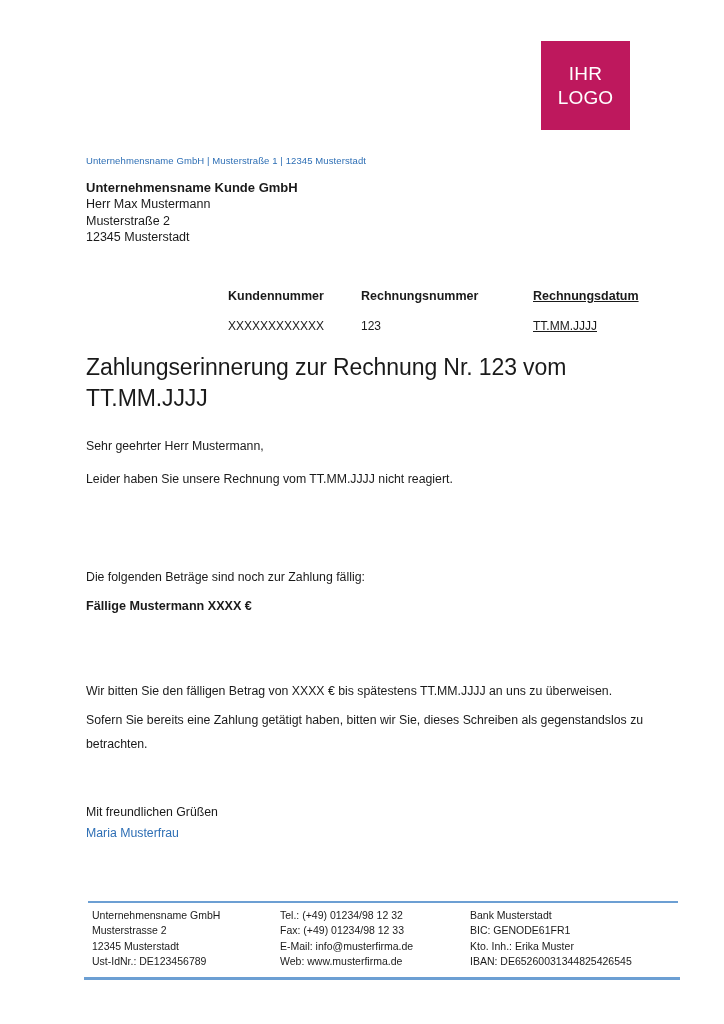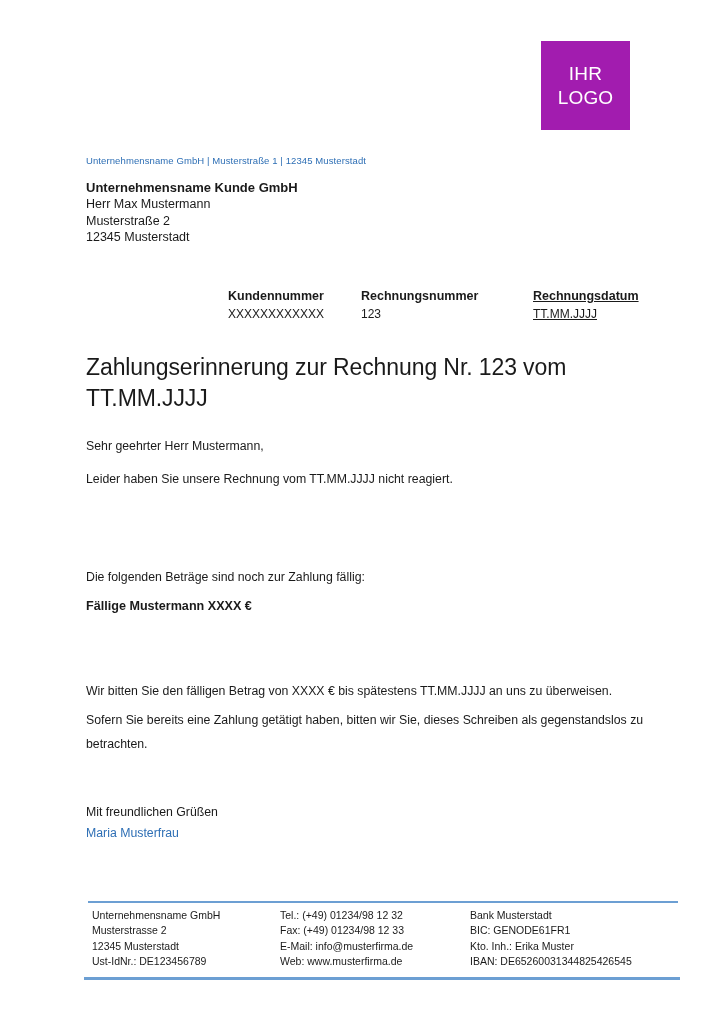--- a/index.html
+++ b/index.html
@@ -19,21 +19,21 @@
     overflow: hidden;
   }
 
   
   .logo-box {
     position: absolute;
     left: 541px;
     top: 41px;
     width: 89px;
     height: 89px;
-    background: #a21caf;
+    background: #be185d;
     display: flex;
     flex-direction: column;
     align-items: center;
     justify-content: center;
     line-height: 1.25;
   }
   .logo-line {
     color: #ffffff;
     font-size: 19px;
     letter-spacing: 0.2px;
@@ -81,21 +81,21 @@
   .meta-col.c3 { left: 447px; text-decoration: underline; }
   .meta-label {
     font-weight: bold;
     font-size: 12.5px;
     line-height: 16px;
     white-space: nowrap;
   }
   .meta-value {
     font-size: 12px;
     line-height: 16px;
-    margin-top: 2px;
+    margin-top: 14px;
     white-space: nowrap;
   }
 
   
   .heading {
     position: absolute;
     left: 86px;
     top: 352px;
     width: 500px;
     font-size: 23px;

